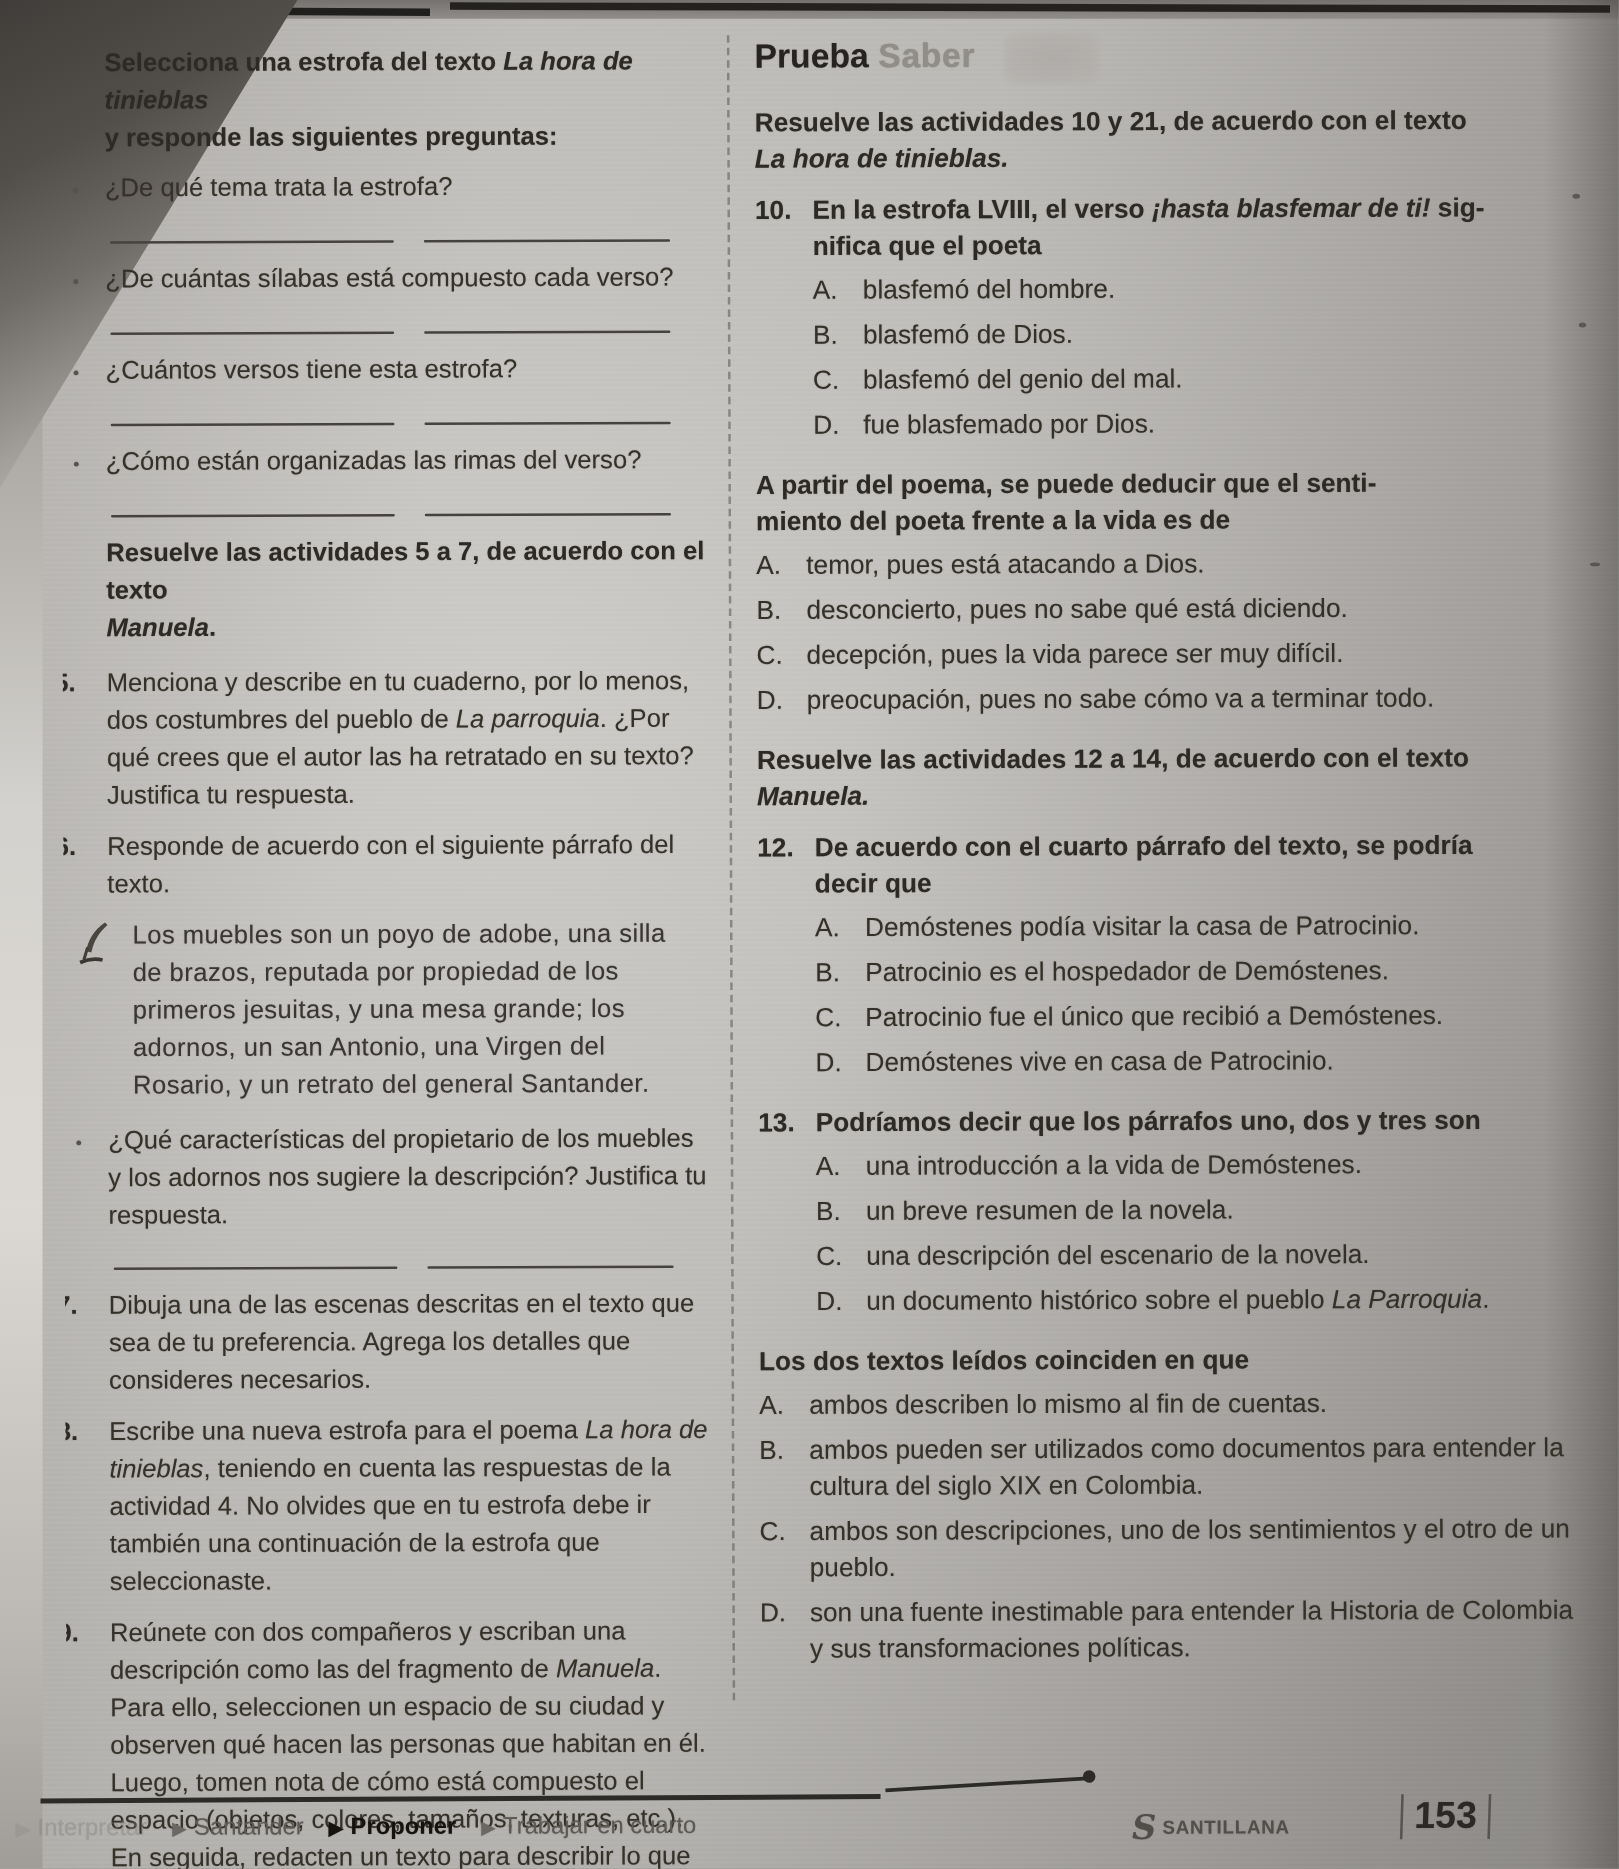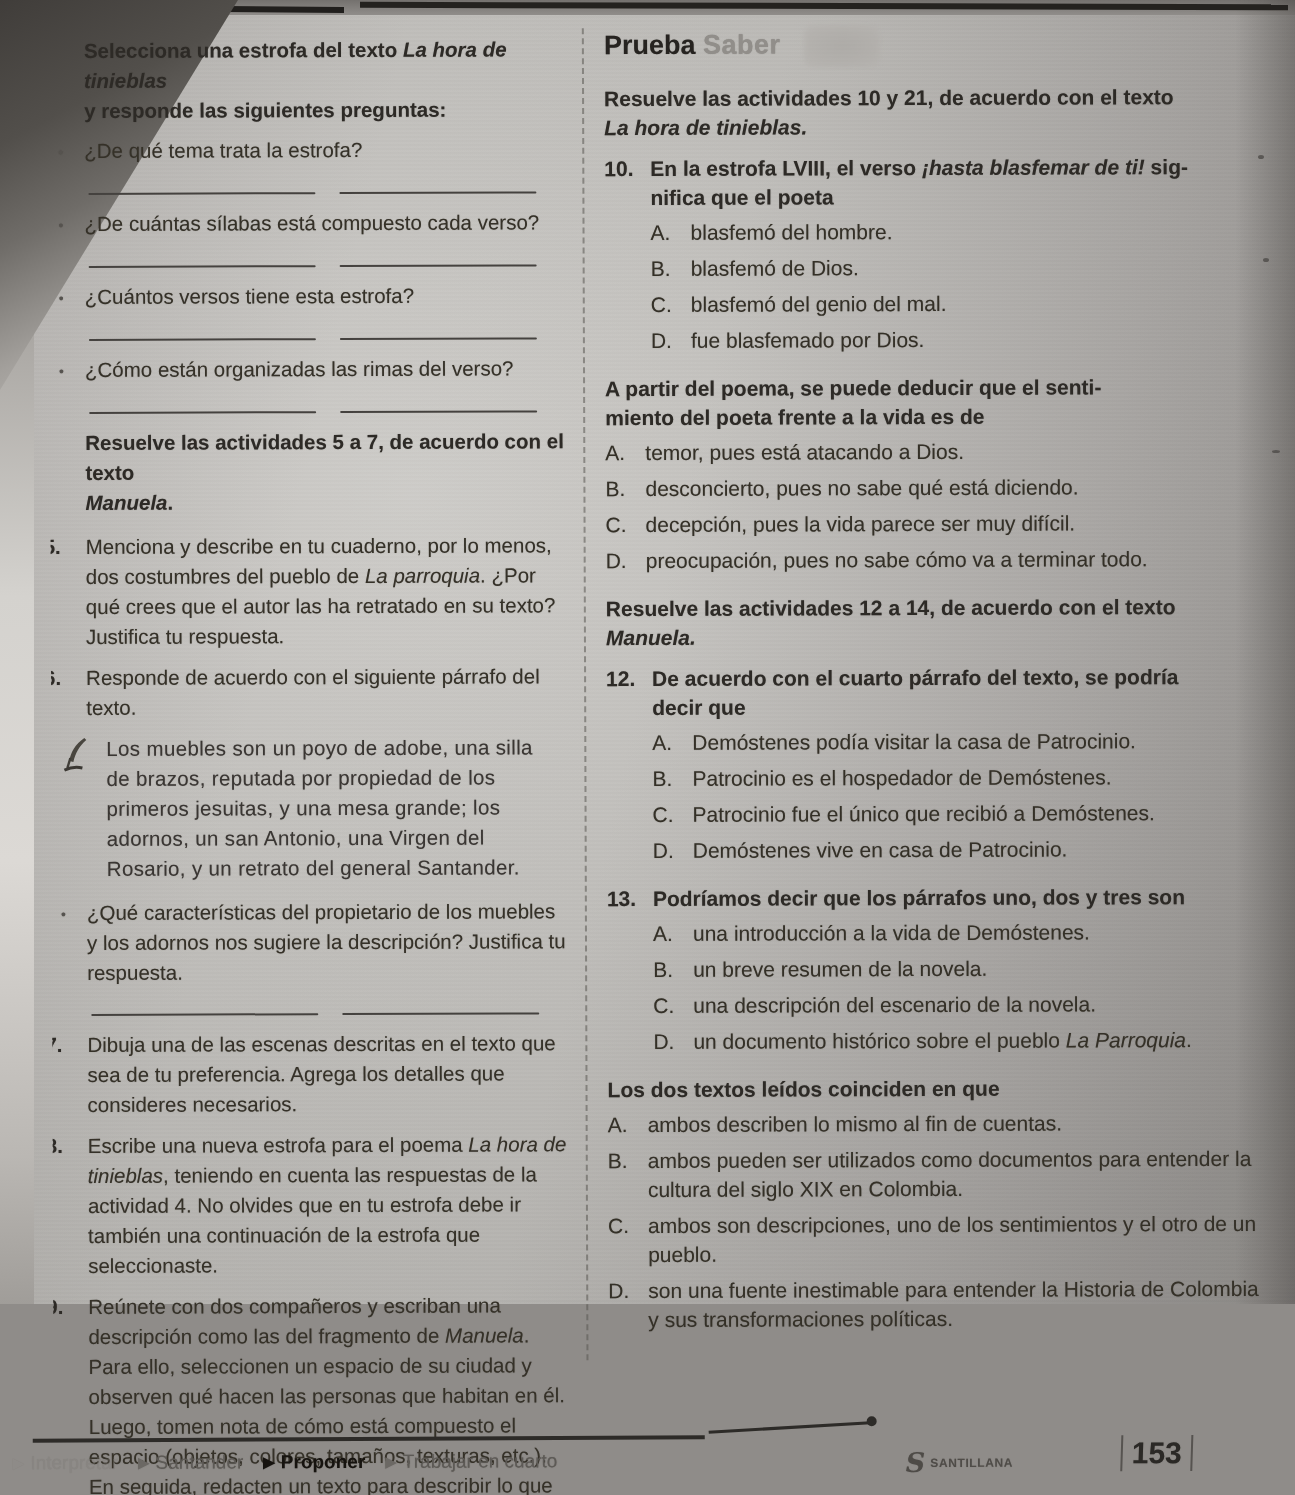--- a/index.html
+++ b/index.html
@@ -1,21 +1,21 @@
 <!DOCTYPE html>
 <html><head>
 <meta charset="utf-8">
 <style>
   html,body{margin:0;padding:0;}
   body{
     width:1295px;height:1495px;overflow:hidden;
     background:#8f8c89;
     font-family:"Liberation Sans",sans-serif;
   }
-  .photo{position:relative;width:1295px;height:1304px;
+  .photo{position:relative;width:1295px;height:1495px;
     background:linear-gradient(103deg,#b7b4b1 0%,#c7c5c1 26%,#c6c4c0 50%,#b3b0ad 76%,#9e9b98 100%);
   }
   .photo::before{content:'';position:absolute;inset:0;pointer-events:none;
     background:radial-gradient(ellipse at 32% 38%, rgba(255,255,255,.13), rgba(0,0,0,.12) 88%);}
   .photo::after{content:'';position:absolute;inset:0;pointer-events:none;opacity:.5;
     background:repeating-linear-gradient(0deg, rgba(255,255,255,.02) 0 2px, rgba(0,0,0,.025) 2px 4px);}
   
   .top-band{position:absolute;top:0;left:0;right:0;height:15px;background:linear-gradient(#74716e,#908d8a);z-index:1;}
   .top-line1{position:absolute;top:6px;left:88px;width:256px;height:6px;background:#211f1d;transform:rotate(.4deg);z-index:2;}
   .top-line2{position:absolute;top:3px;left:360px;width:928px;height:6px;background:#24221f;transform:rotate(.15deg);z-index:2;}
@@ -78,21 +78,21 @@
   .rule-dot{position:absolute;left:864px;top:1417px;width:10px;height:10px;border-radius:50%;background:#2d2b28;}
   .skills{position:absolute;left:10px;top:1450px;display:flex;align-items:center;font-size:19px;}
   .skill{display:flex;align-items:center;margin-right:20px;color:#5d5a56;}
   .skill .tri{font-size:15px;margin-right:6px;color:#6b6864;}
   .s-faint{opacity:.38;color:#7e7b77;}
   .s-faint .tri{color:#8e8b87;}
   .s-bold{color:#16130f;font-weight:700;}
   .s-bold .tri{color:#16130f;}
   .brand{position:absolute;left:903px;top:1448px;display:flex;align-items:center;opacity:.8;}
   .blogo{font-family:"DejaVu Serif",serif;font-style:italic;font-weight:700;font-size:27px;color:#3e3b37;margin-right:5px;}
-  .bname{font-size:12px;font-weight:700;letter-spacing:.6px;color:#403d39;}
+  .bname{font-size:15px;font-weight:700;letter-spacing:.6px;color:#403d39;}
   .pagenum{position:absolute;left:1118px;top:1437px;font-size:30px;font-weight:700;color:#2b2926;
     padding:1px 9px;border-left:2px solid #565350;border-right:2px solid #565350;transform:skewX(-2deg);}
 </style>
 </head>
 <body>
 
 <div class="photo">
 
   <div class="top-band"></div>
   <div class="top-line1"></div>

